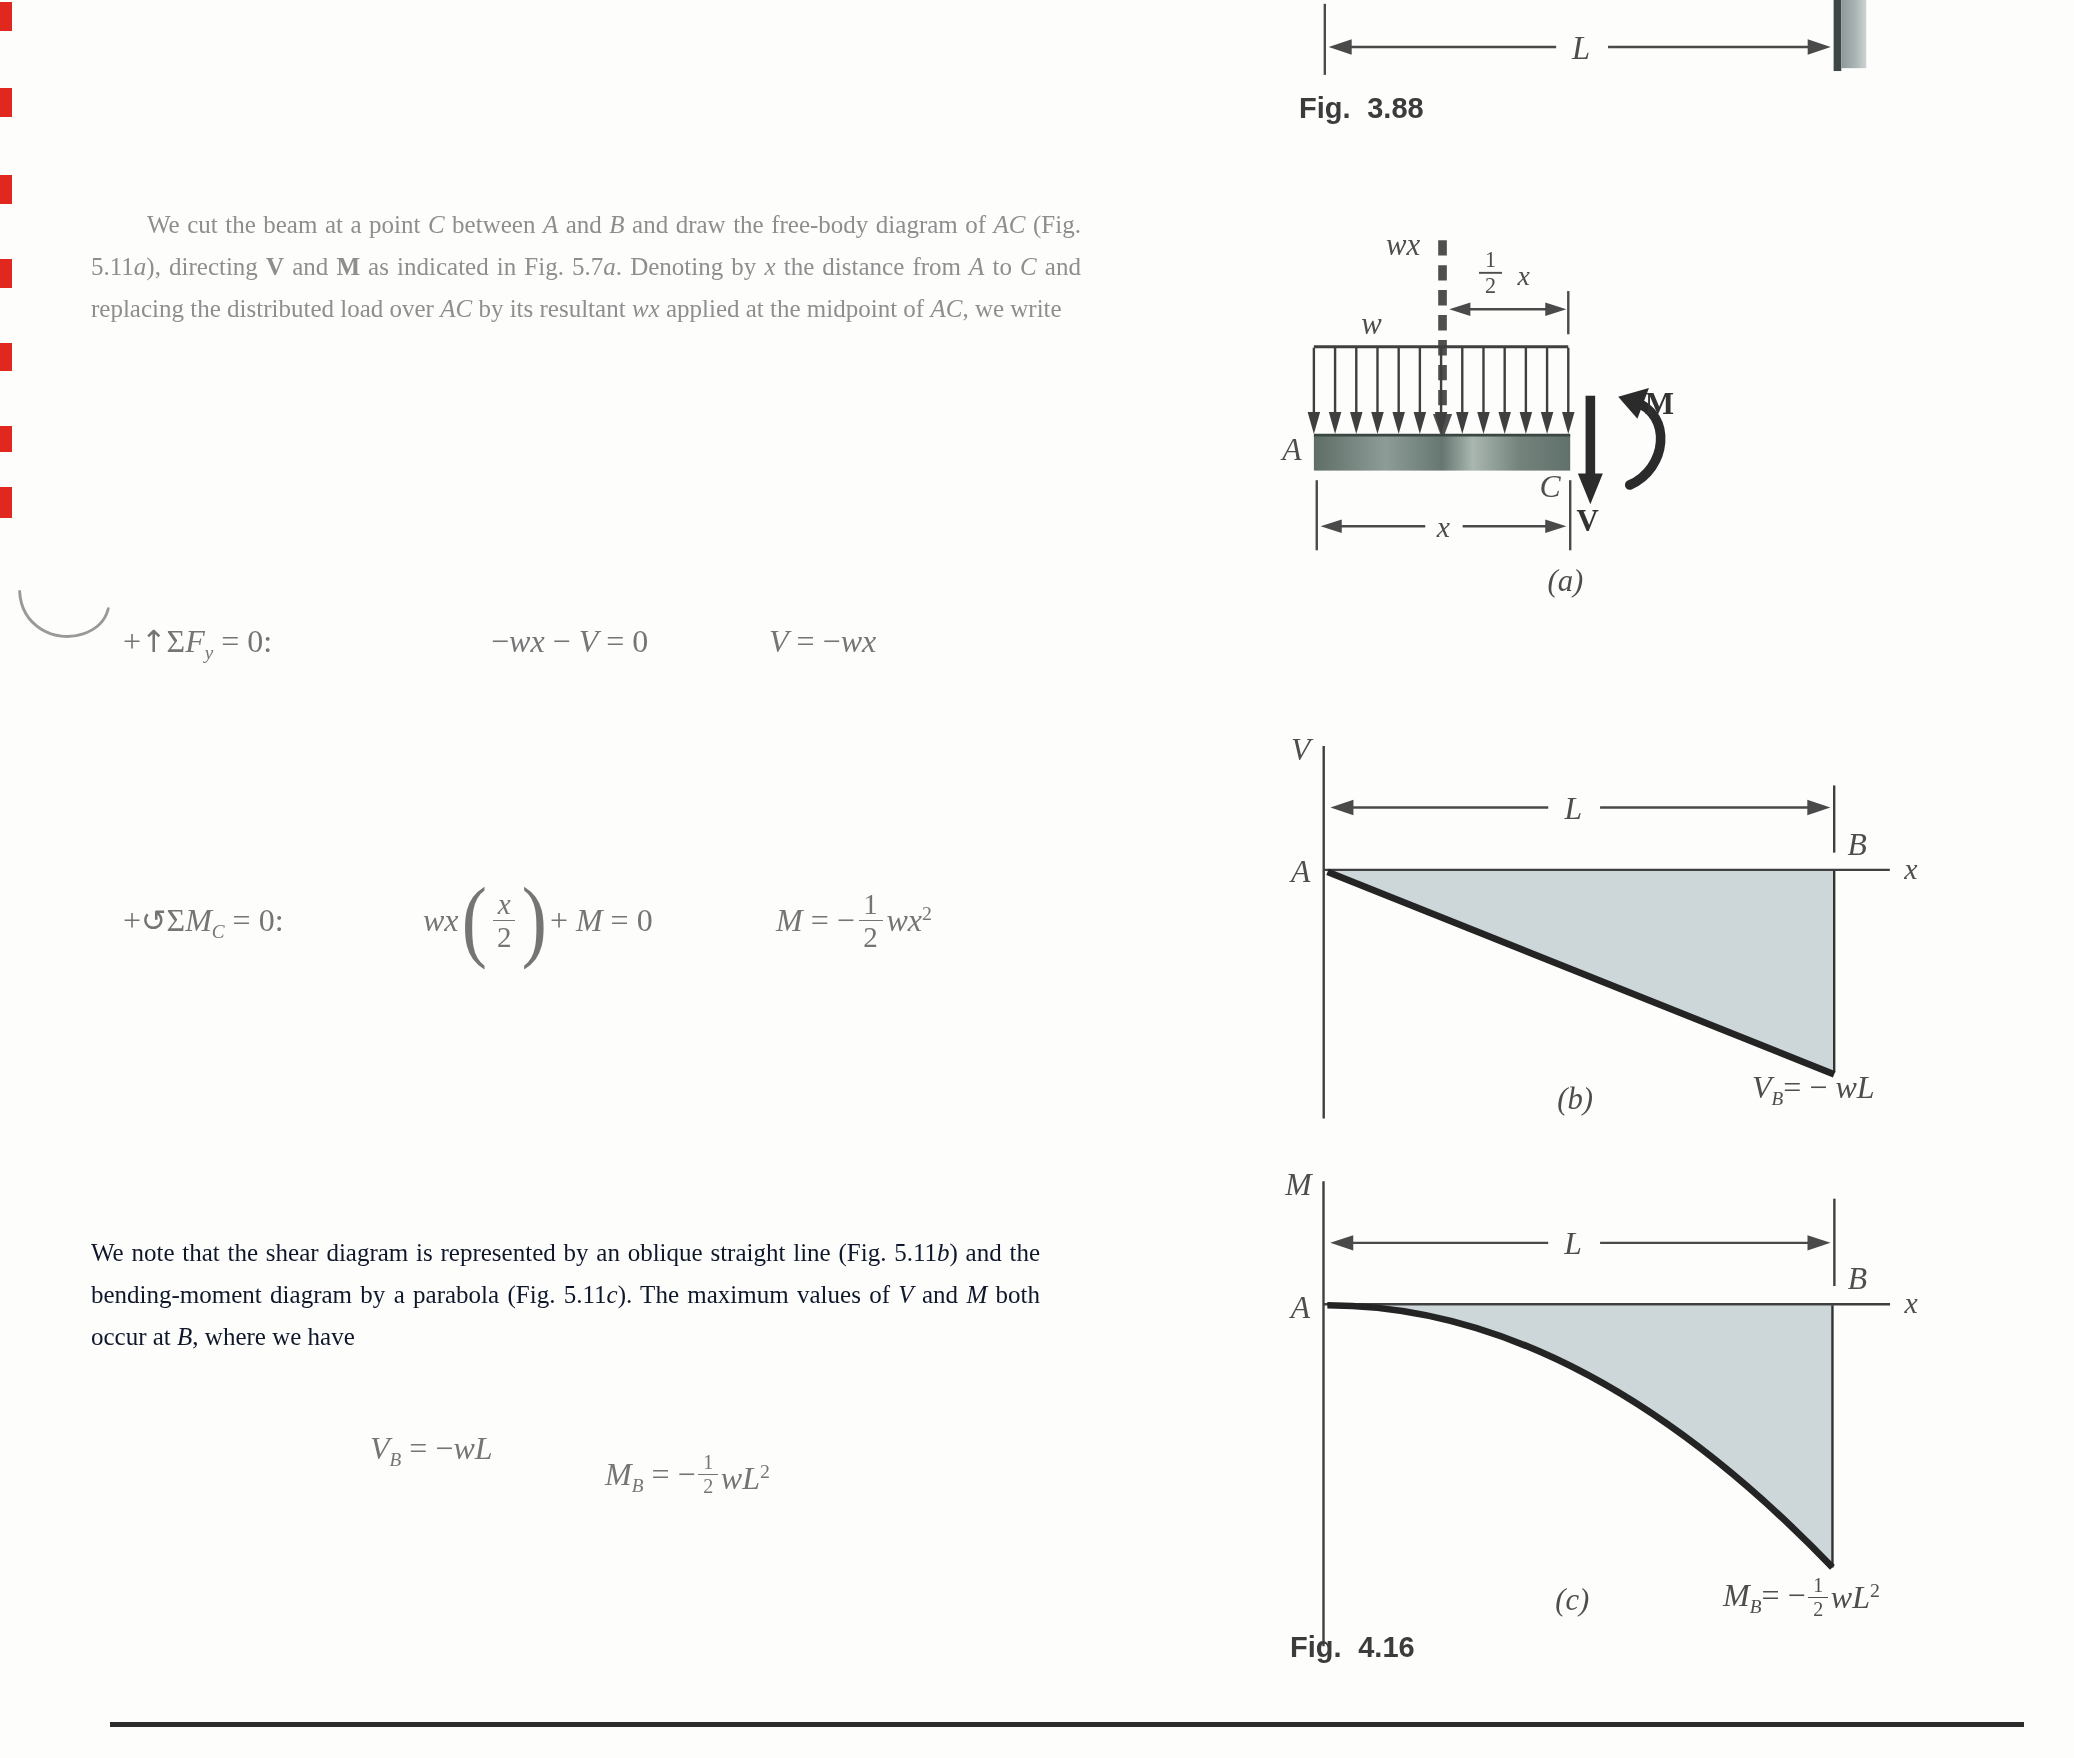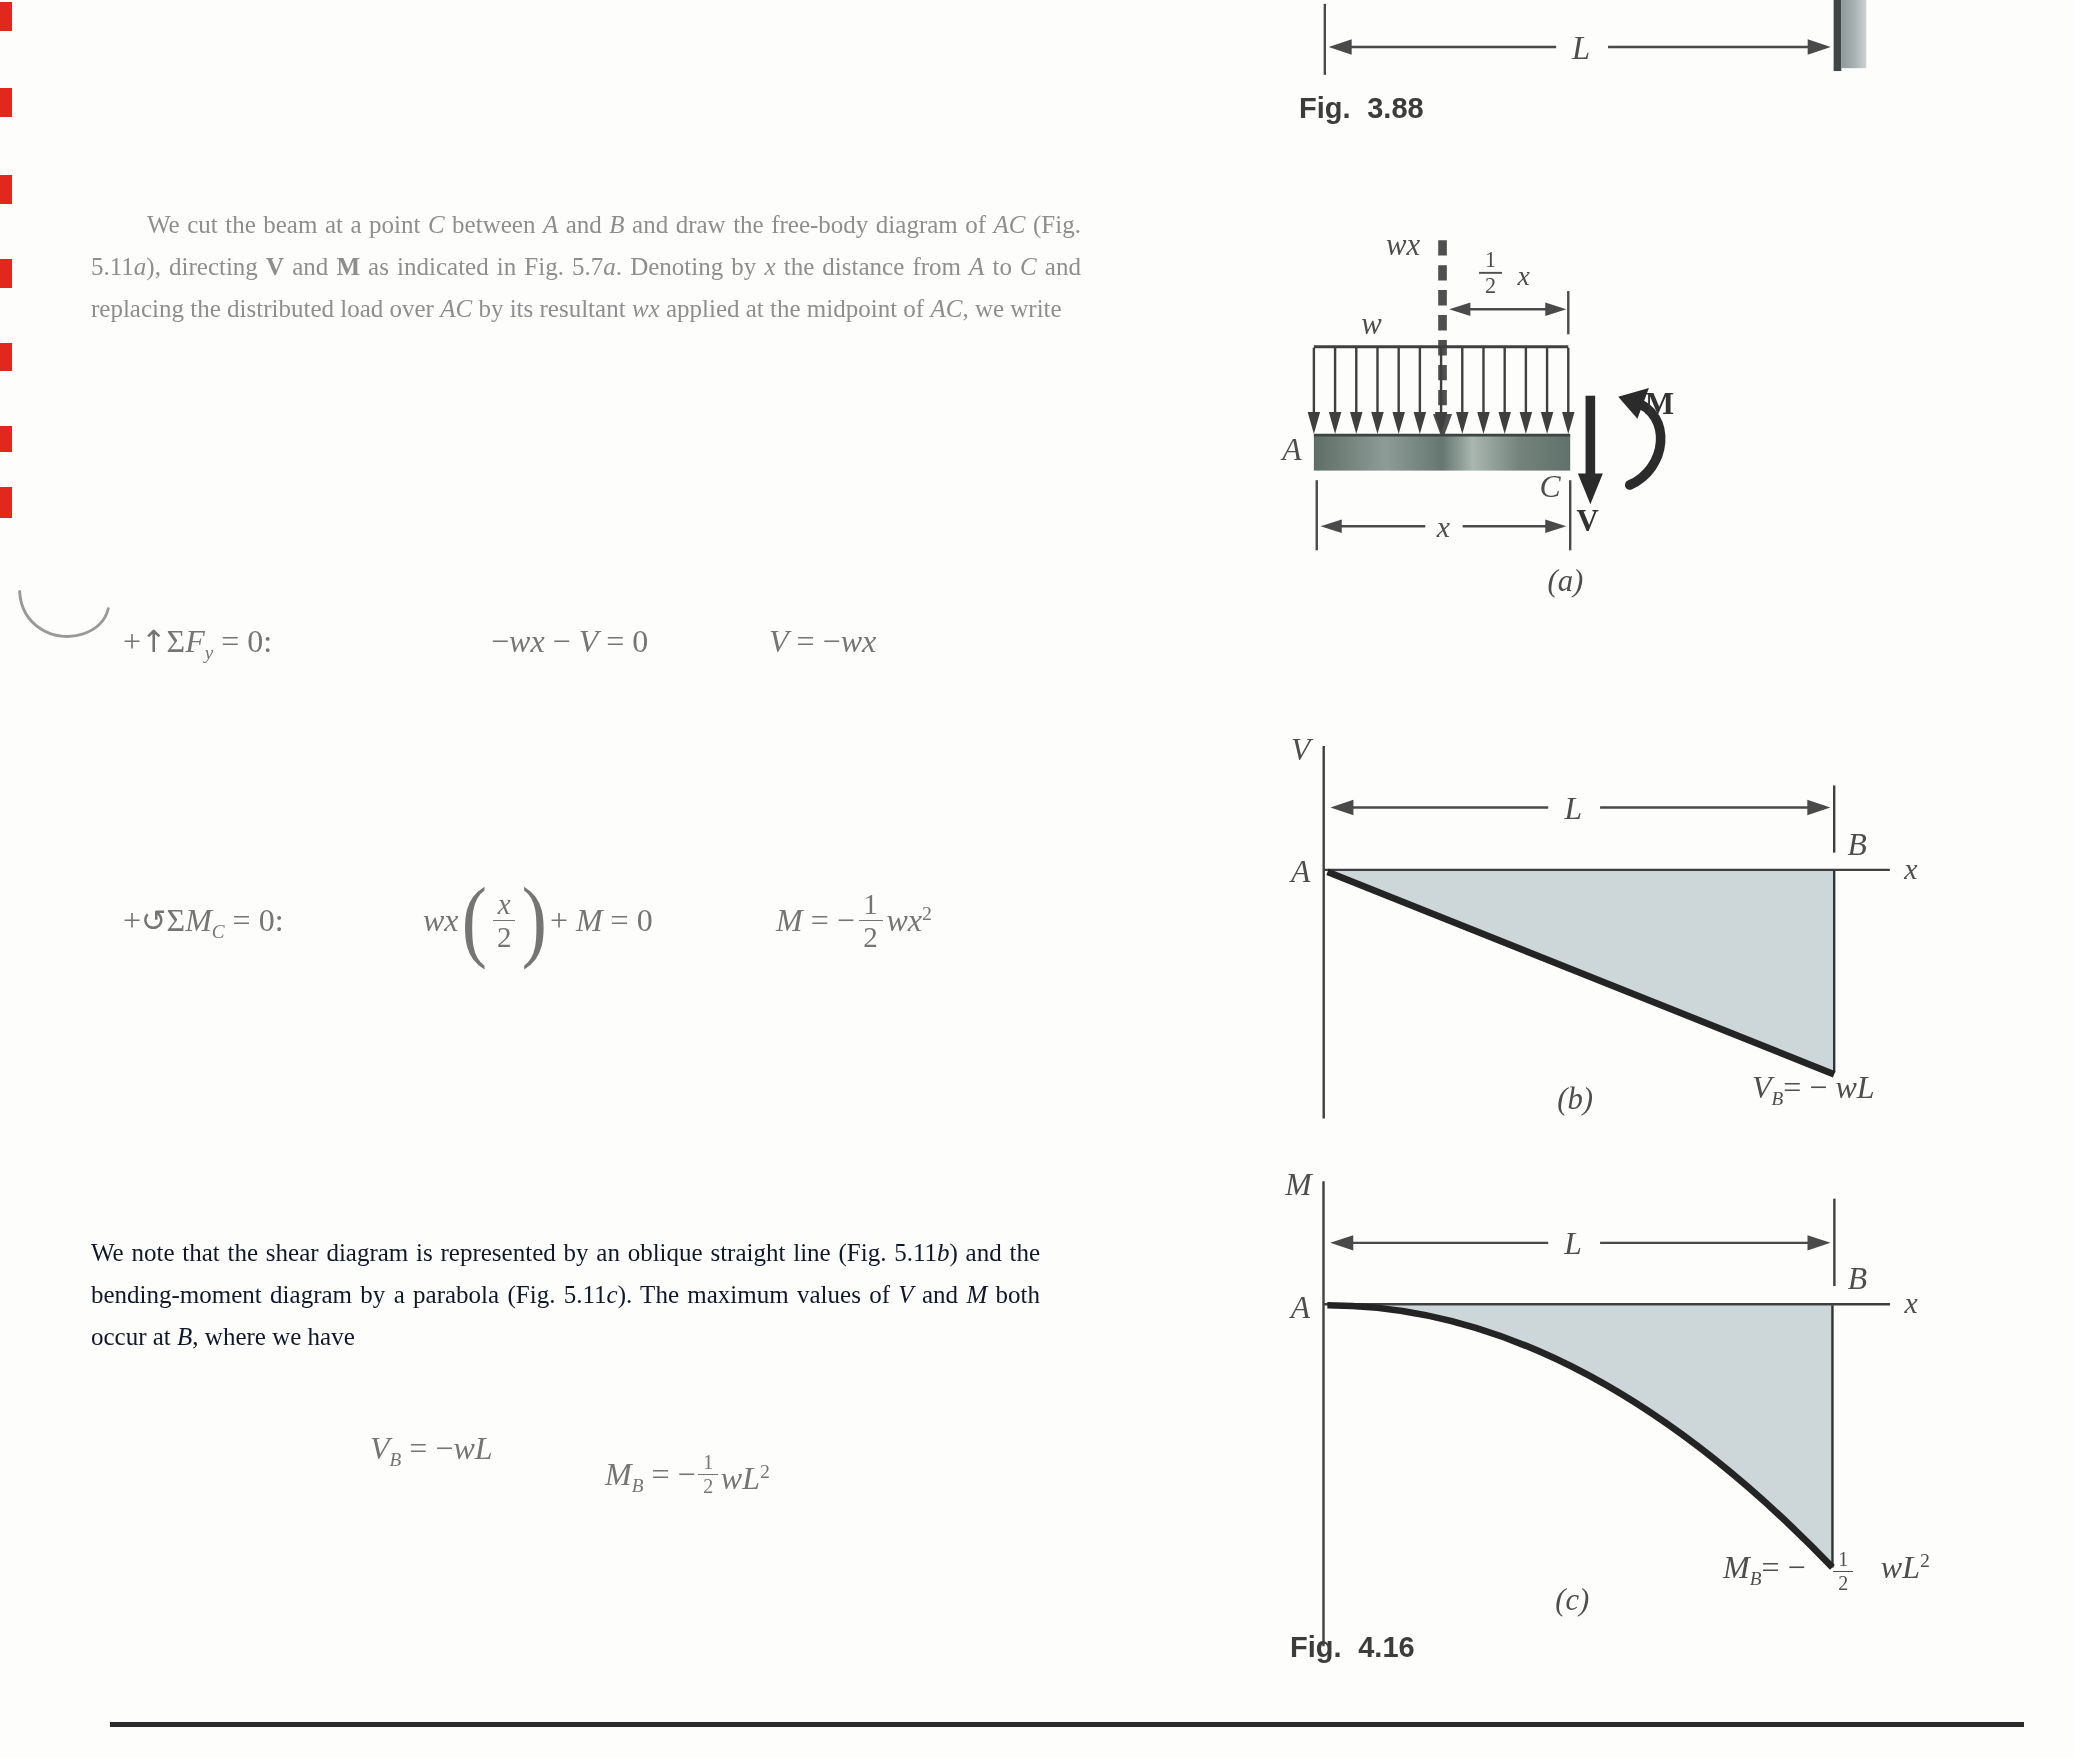--- a/index.html
+++ b/index.html
@@ -230,21 +230,21 @@
     <line x1="620" y1="42" x2="620" y2="133" stroke="#3f3f3f" stroke-width="2.5"></line>
     <line x1="618" y1="153" x2="618" y2="426" stroke="#333333" stroke-width="2.5"></line>
     <path d="M 92 153 Q 355 153 618 426" fill="none" stroke="#242424" stroke-width="7"></path>
     <text class="svgtxt it" x="62" y="38" font-size="33" text-anchor="middle">M</text>
     <text class="svgtxt it" x="348" y="100" font-size="33" text-anchor="middle">L</text>
     <text class="svgtxt it" x="64" y="166" font-size="33" text-anchor="middle">A</text>
     <text class="svgtxt it" x="644" y="136" font-size="33" text-anchor="middle">B</text>
     <text class="svgtxt it" x="700" y="161" font-size="31" text-anchor="middle">x</text>
     <text class="svgtxt it" x="347" y="470" font-size="32" text-anchor="middle">(c)</text>
   </svg>
-  <div class="figval" style="left:1723px;top:1549px;height:96px;display:flex;gap:25px;">
+  <div class="figval" style="left:1723px;top:1549px;height:96px;display:flex;align-items:center;">
     <span><span class="seg-i">M</span><span class="seg-isub">B</span><span class="seg-r">= −</span></span>
     <span class="frac frac-small">
       <span class="num">1</span>
       <span class="den">2</span>
     </span>
     <span><span class="seg-i">wL</span><span class="seg-sup">2</span></span>
   </div>
   <div class="figcap" style="left:1290px;top:1631px;">Fig. 4.16</div>
 
   <div id="bottom-rule"></div>

